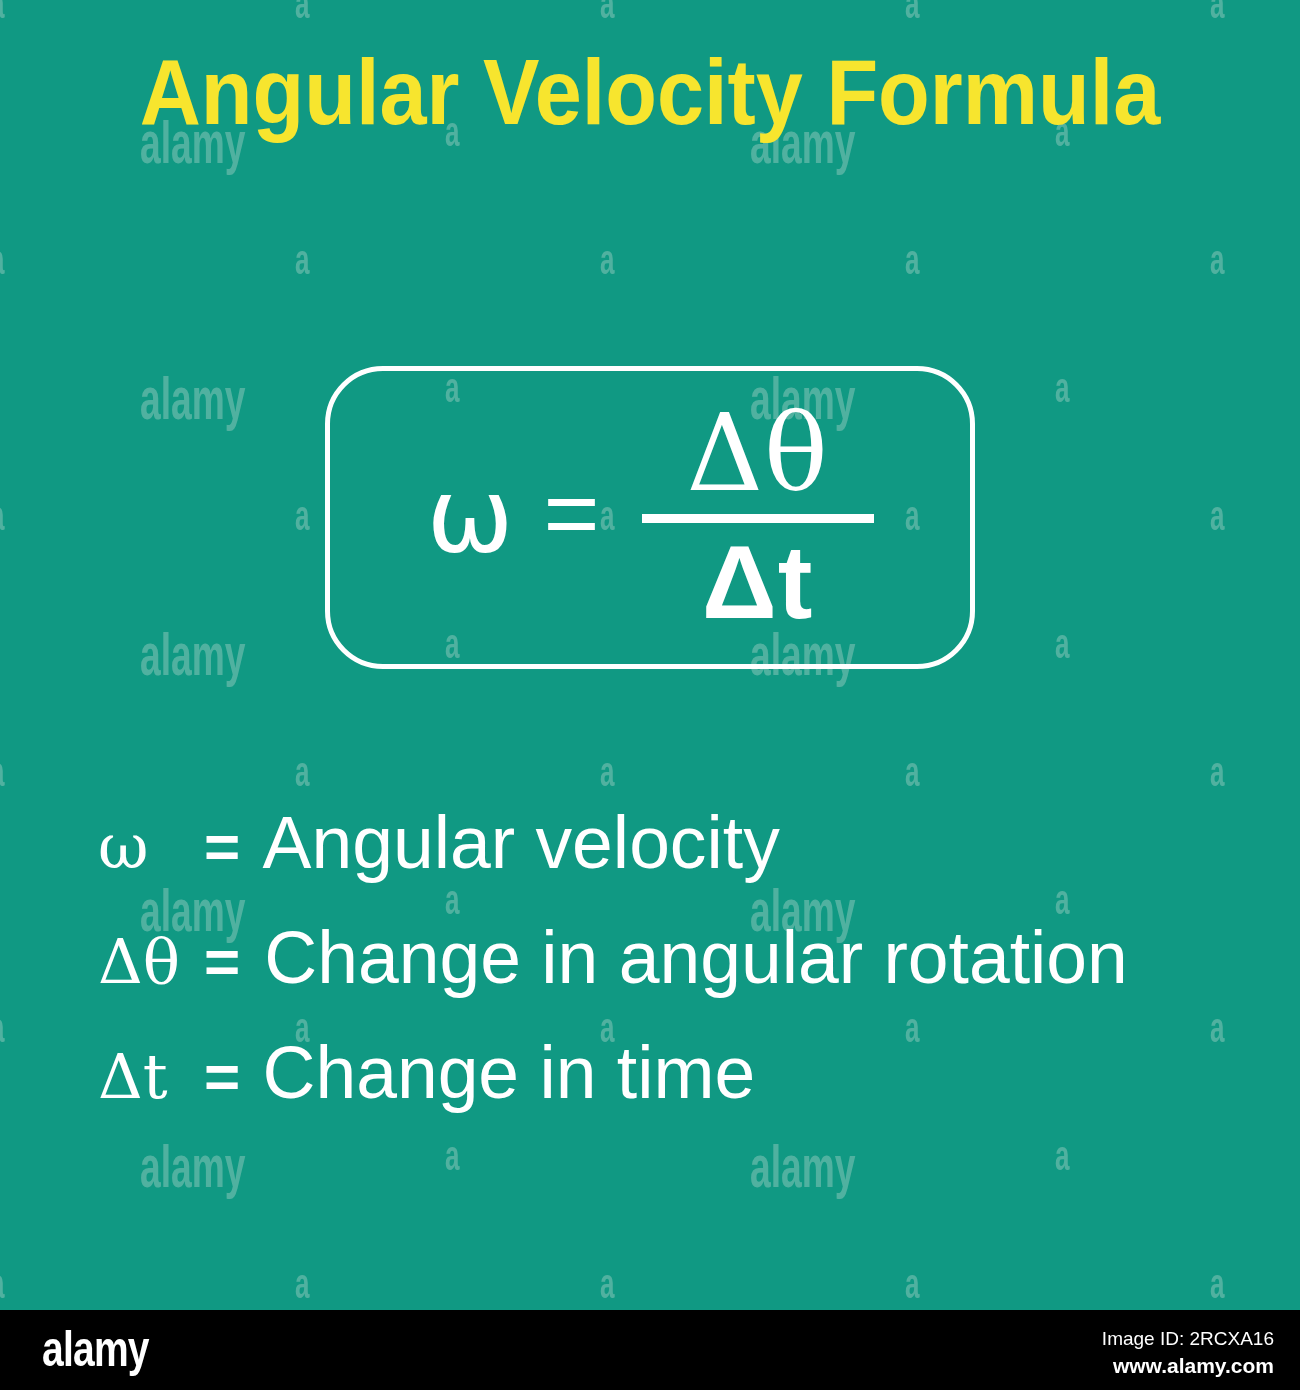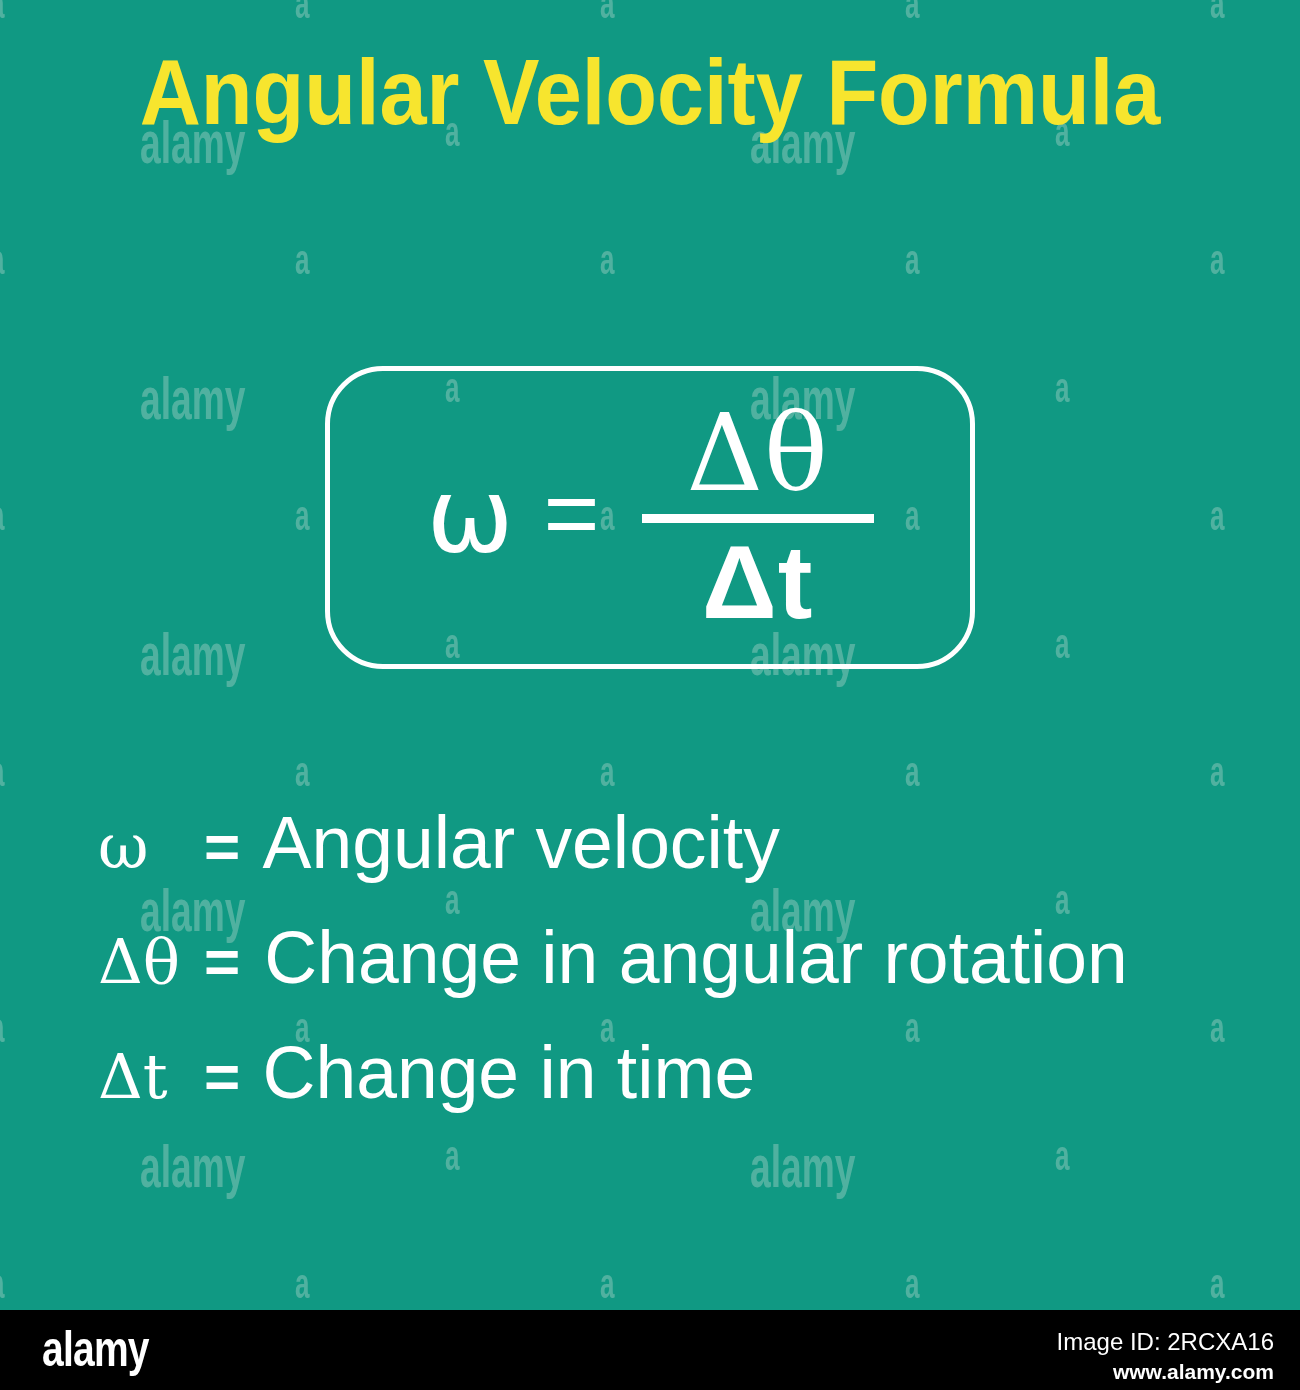--- a/index.html
+++ b/index.html
@@ -200,21 +200,21 @@
   }
   #footer-right {
     position: absolute;
     right: 26px;
     top: 16px;
     text-align: right;
     color: #ffffff;
   }
   #footer-imageid {
     font-family: "Liberation Sans", sans-serif;
-    font-size: 24px;
+    font-size: 19px;
     line-height: 1.35;
     font-weight: 400;
     text-align: right;
   }
   #footer-url {
     font-family: "Liberation Sans", sans-serif;
     font-size: 21px;
     line-height: 1.35;
     font-weight: 700;
   }

